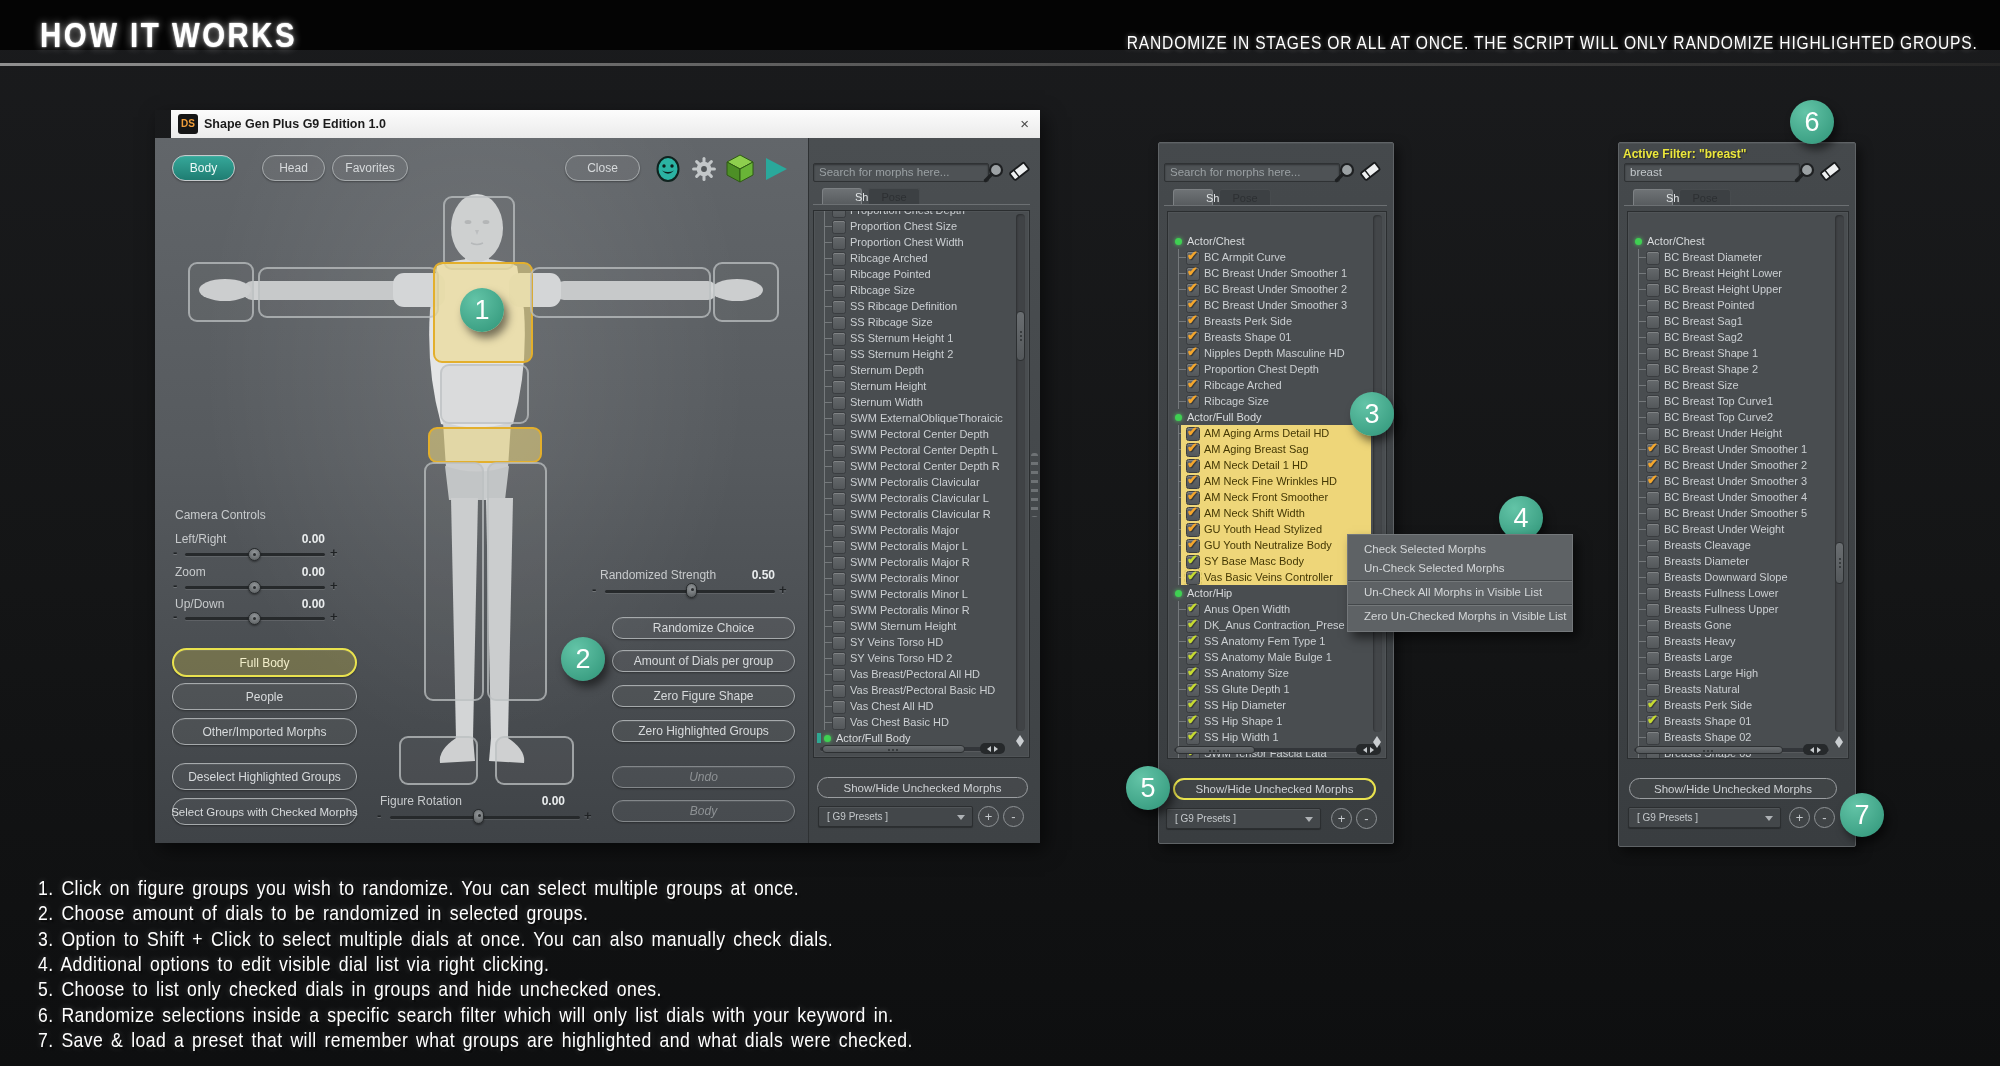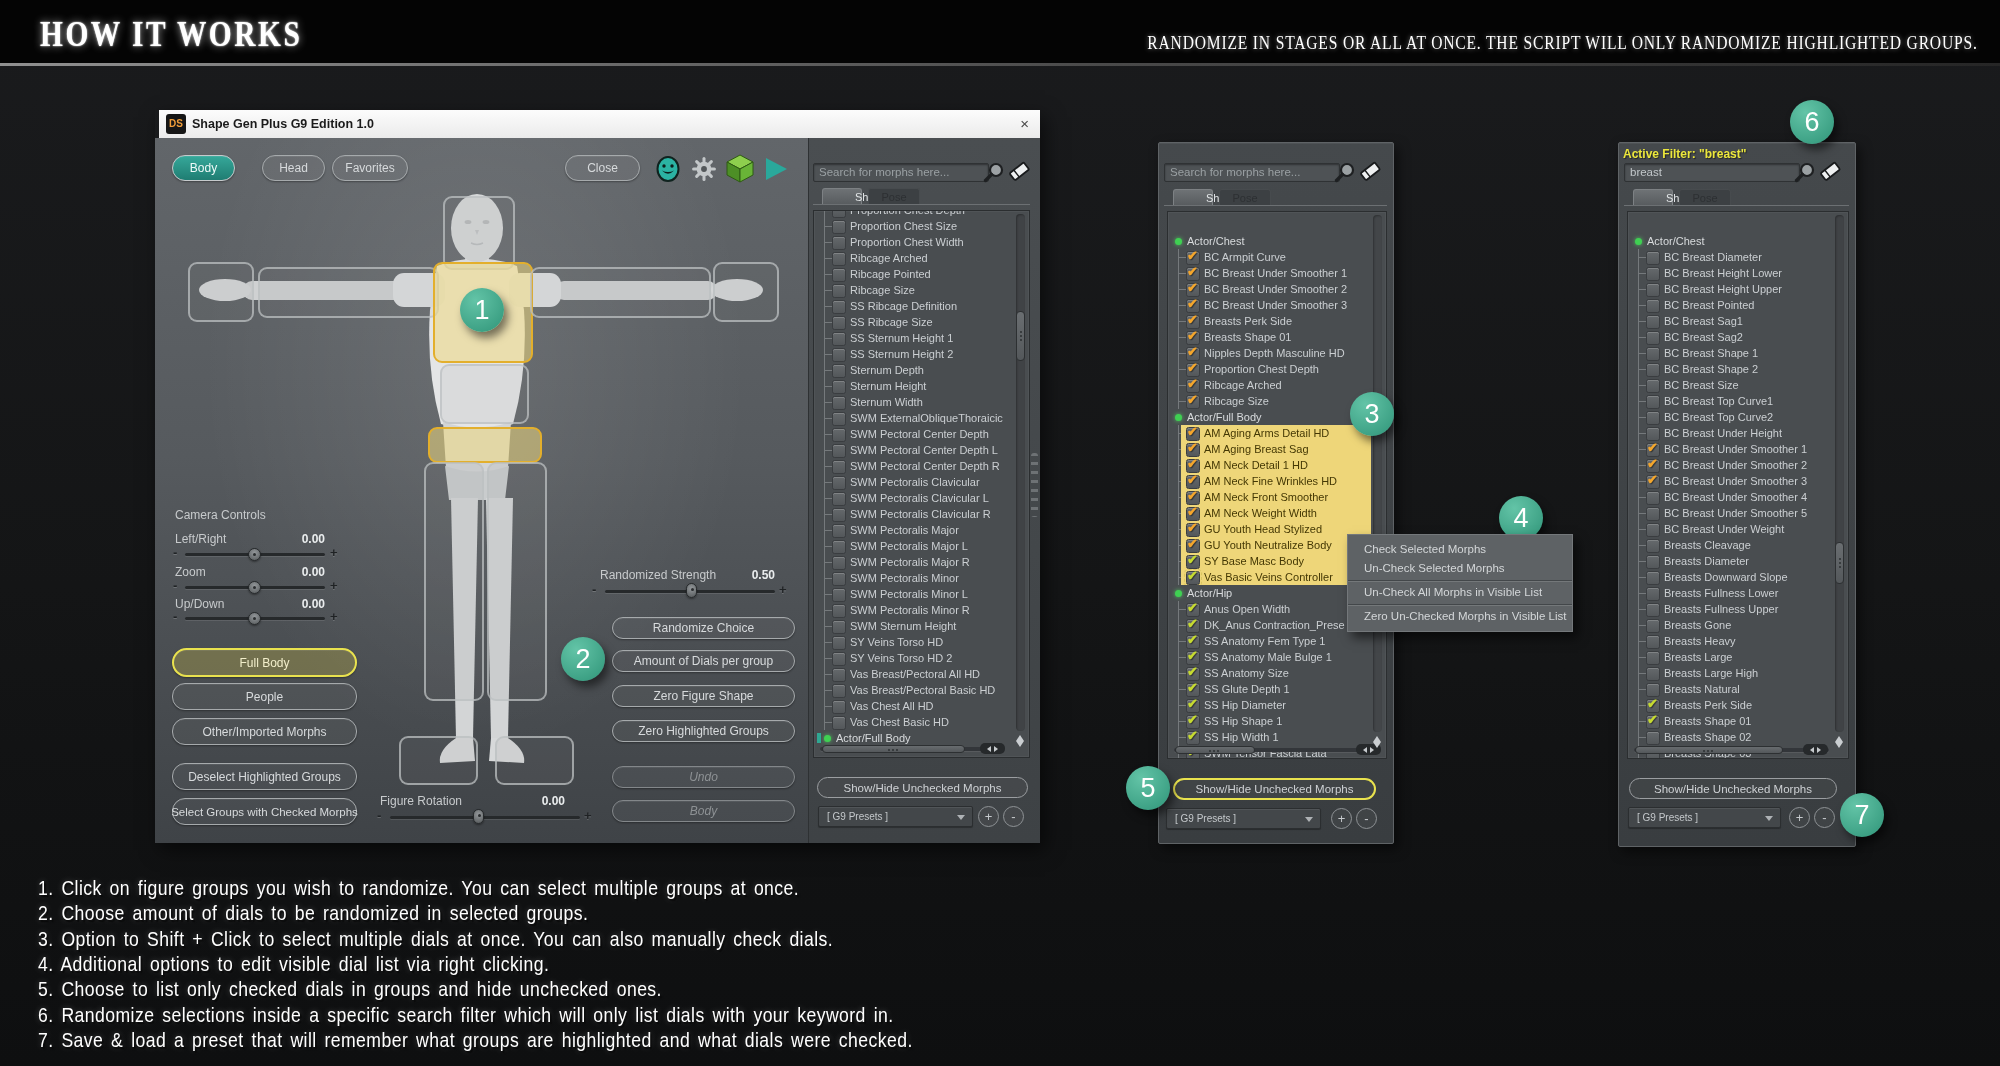--- a/index.html
+++ b/index.html
@@ -1,26 +1,26 @@
 <!DOCTYPE html>
 <html><head>
 <meta charset="utf-8">
 <style>
   html,body{margin:0;padding:0;background:#000;}
   #stage{position:relative;width:2000px;height:1066px;overflow:hidden;background:linear-gradient(180deg,#1a1b1d 0%,#141516 55%,#0e0f10 100%);font-family:"Liberation Sans",sans-serif;}
   
-  #hdr{position:absolute;left:0;top:0;width:2000px;height:63px;background:#040404;font-family:Liberation Serif, serif;}
+  #hdr{position:absolute;left:0;top:0;width:2000px;height:50px;background:#040404;}
   #hdr-line{position:absolute;left:0;top:63px;width:2000px;height:3px;background:linear-gradient(90deg,#909090,#4a4a4a 55%,#262626);}
   .cond{display:inline-block;white-space:nowrap;transform:scaleX(0.84);transform-origin:0 50%;}
   .condR{display:inline-block;white-space:nowrap;transform:scaleX(0.82);transform-origin:100% 50%;}
   #title{position:absolute;left:40px;top:15px;font-size:35px;font-weight:bold;letter-spacing:3px;color:#fff;text-shadow:0 0 9px rgba(255,255,255,0.65),0 0 2px #fff,2px 2px 3px rgba(0,0,0,0.8);}
   #tagline{position:absolute;right:22px;top:32px;font-size:19px;font-weight:500;letter-spacing:1px;color:#fff;text-shadow:0 0 6px rgba(255,255,255,0.5),1px 1px 2px #000;text-align:right;}
   
   #win{position:absolute;left:155px;top:110px;width:885px;height:733px;box-shadow:5px 7px 18px rgba(0,0,0,0.55);z-index:1;}
-  #titlebar{position:absolute;left:4px;top:0;right:0;height:28px;background:linear-gradient(#fcfcfc,#ebebeb);border-bottom:1px solid #b9b9b9;}
+  #titlebar{position:absolute;left:16px;top:0;right:0;height:28px;background:linear-gradient(#fcfcfc,#ebebeb);border-bottom:1px solid #b9b9b9;}
   #dslogo{position:absolute;left:7px;top:4px;width:20px;height:20px;background:#161616;border-radius:3px;color:#f09d3a;font-size:10px;font-weight:bold;text-align:center;line-height:20px;}
   #wintitle{position:absolute;left:33px;top:7px;font-size:12.5px;font-weight:600;color:#1b1b1b;}
   #winclose{position:absolute;right:11px;top:5px;font-size:15px;color:#4a4a4a;}
   #winbody{position:absolute;left:0;top:28px;right:0;bottom:0;background:linear-gradient(180deg,#62666a 0%,#565a5e 45%,#3f4347 100%);overflow:hidden;}
   #winbody::before{content:'';position:absolute;left:0;top:0;width:653px;height:100%;background:radial-gradient(ellipse at 49% 32%,rgba(255,255,255,0.10),rgba(255,255,255,0) 58%);}
   #dock{position:absolute;left:653px;top:0;width:232px;bottom:0;background:linear-gradient(#4a4e51,#3e4245);border-left:1px solid #2e3133;}
   #grip{position:absolute;left:876px;top:315px;width:7px;height:64px;background:repeating-linear-gradient(180deg,#787c7f 0 3px,transparent 3px 9px);border-radius:3px;opacity:.8;}
   
   .pill{position:absolute;border:1px solid #a6aaac;border-radius:13px;background:rgba(255,255,255,0.04);color:#d7dadc;font-size:12px;display:flex;align-items:center;justify-content:center;box-shadow:0 1px 2px rgba(0,0,0,0.35),inset 0 1px 0 rgba(255,255,255,0.07);box-sizing:border-box;white-space:nowrap;}
   .pill.teal{background:linear-gradient(#36a89a,#1f7d72);border-color:#c6cacc;color:#eefaf8;}
@@ -570,21 +570,21 @@
           <span class="cb">
             <span class="chk orange">✔</span>
           </span>
           <span class="lab">AM Neck Front Smoother</span>
         </div>
         <div class="lrow itm hlite">
           <span class="bgY"></span>
           <span class="cb">
             <span class="chk orange">✔</span>
           </span>
-          <span class="lab">AM Neck Weight Width</span>
+          <span class="lab">AM Neck Shift Width</span>
         </div>
         <div class="lrow itm hlite">
           <span class="bgY"></span>
           <span class="cb">
             <span class="chk orange">✔</span>
           </span>
           <span class="lab">GU Youth Head Stylized</span>
         </div>
         <div class="lrow itm hlite">
           <span class="bgY"></span>

